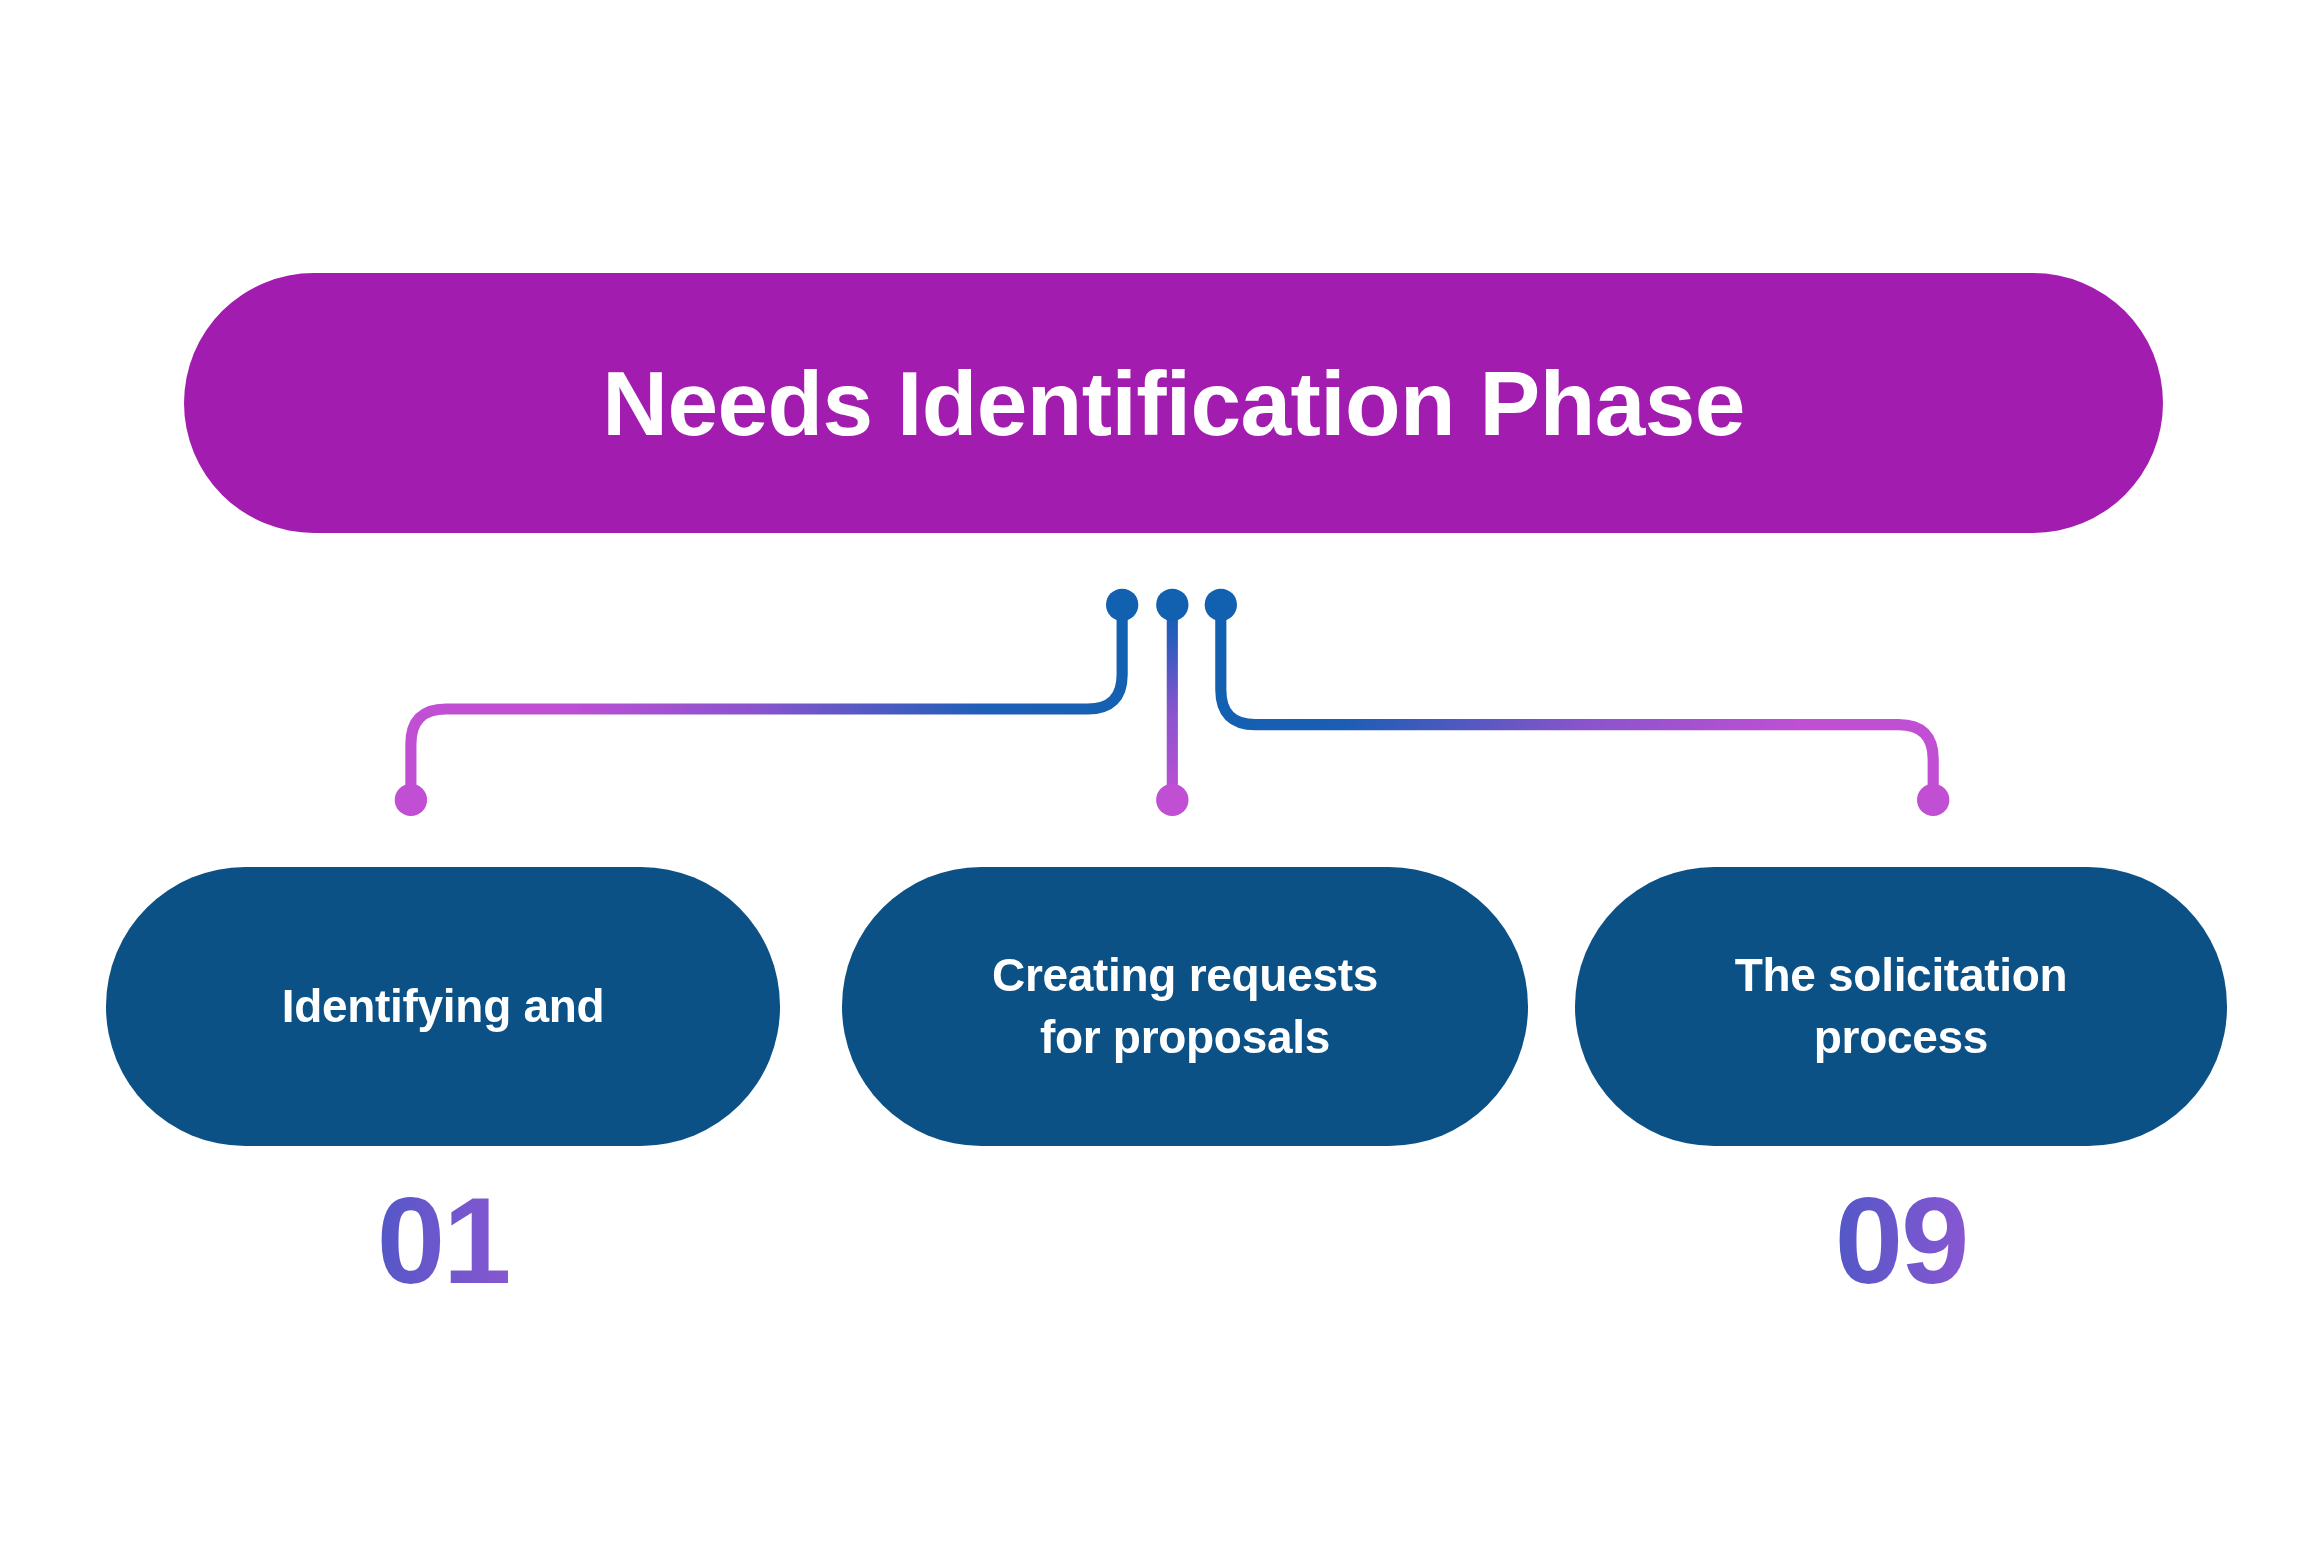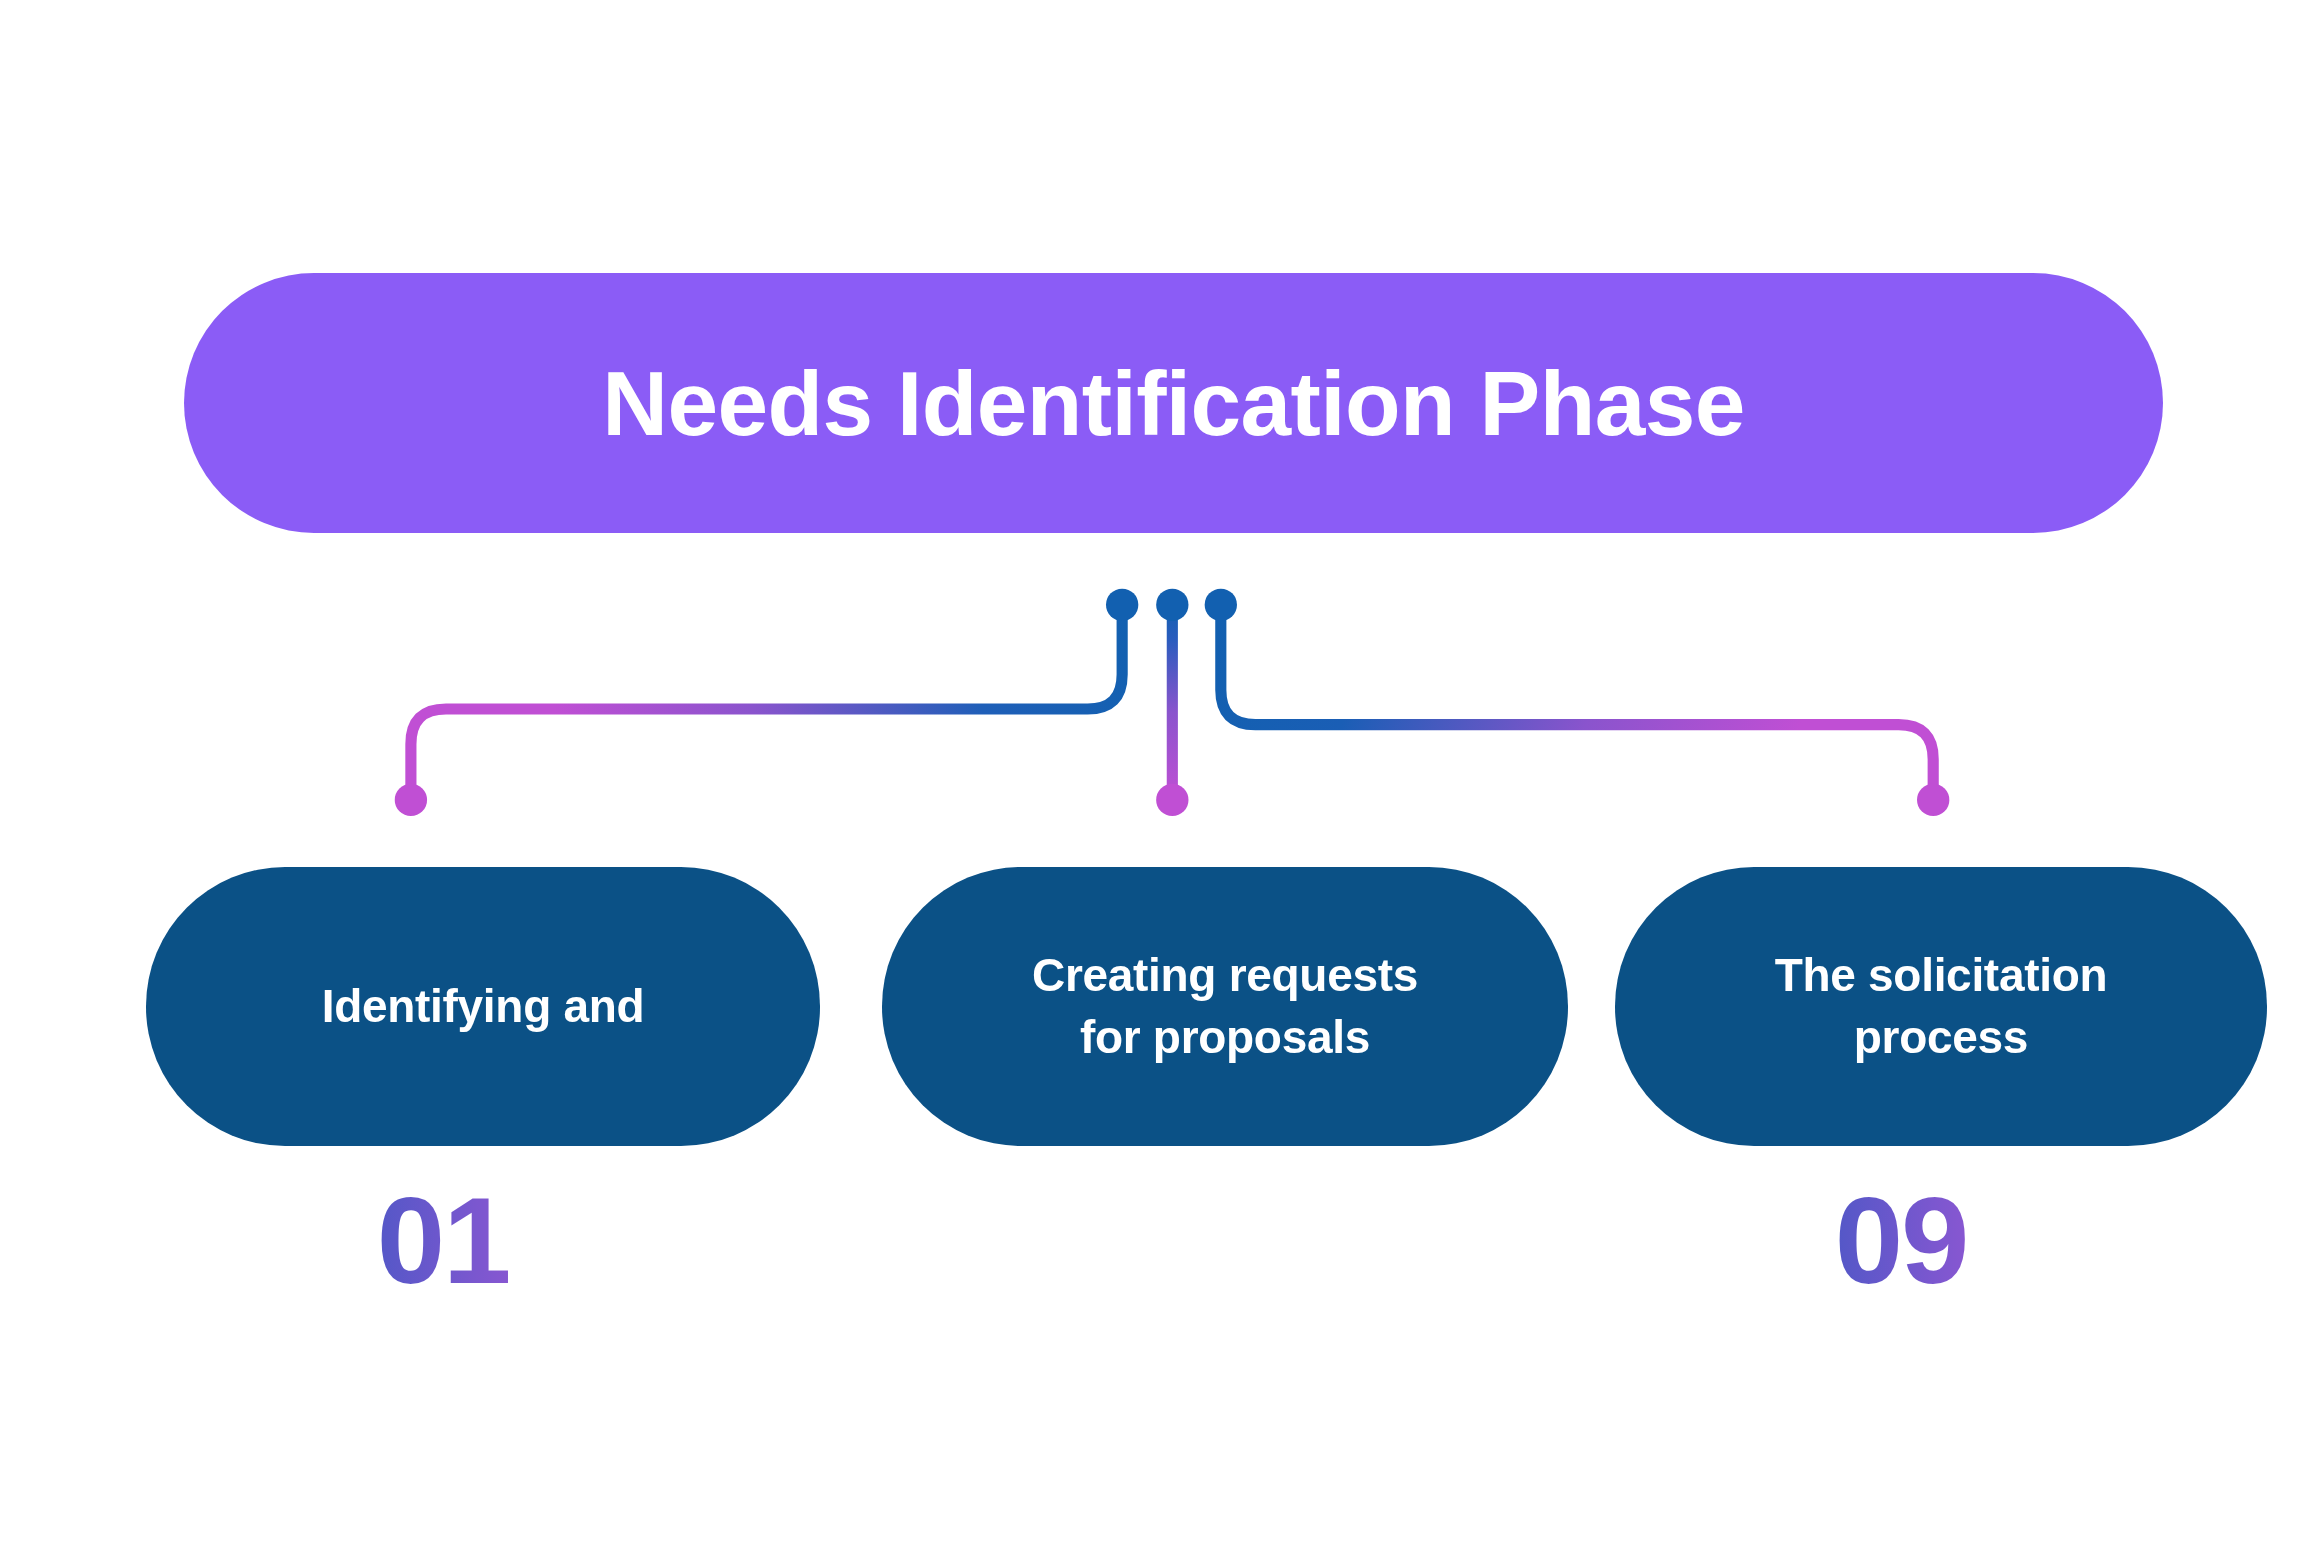--- a/index.html
+++ b/index.html
@@ -21,21 +21,21 @@
     overflow: hidden;
   }
 
   
   .header-pill {
     position: absolute;
     left: 184px;
     top: 273px;
     width: 1979px;
     height: 260px;
-    background: #8b5cf6;
+    background: #a21caf;
     border-radius: 130px;
     display: flex;
     align-items: center;
     justify-content: center;
     box-sizing: border-box;
   }
   .header-title {
     color: #ffffff;
     font-size: 91px;
     font-weight: 700;
@@ -55,21 +55,20 @@
     pointer-events: none;
   }
 
   
   .steps {
     position: absolute;
     left: 0;
     top: 867px;
     width: 1917px;
     height: 279px;
-    margin-left: 40px;
   }
   .step-pill {
     position: absolute;
     top: 0;
     height: 279px;
     background: #0b5186;
     border-radius: 139px;
     display: flex;
     align-items: center;
     justify-content: center;

